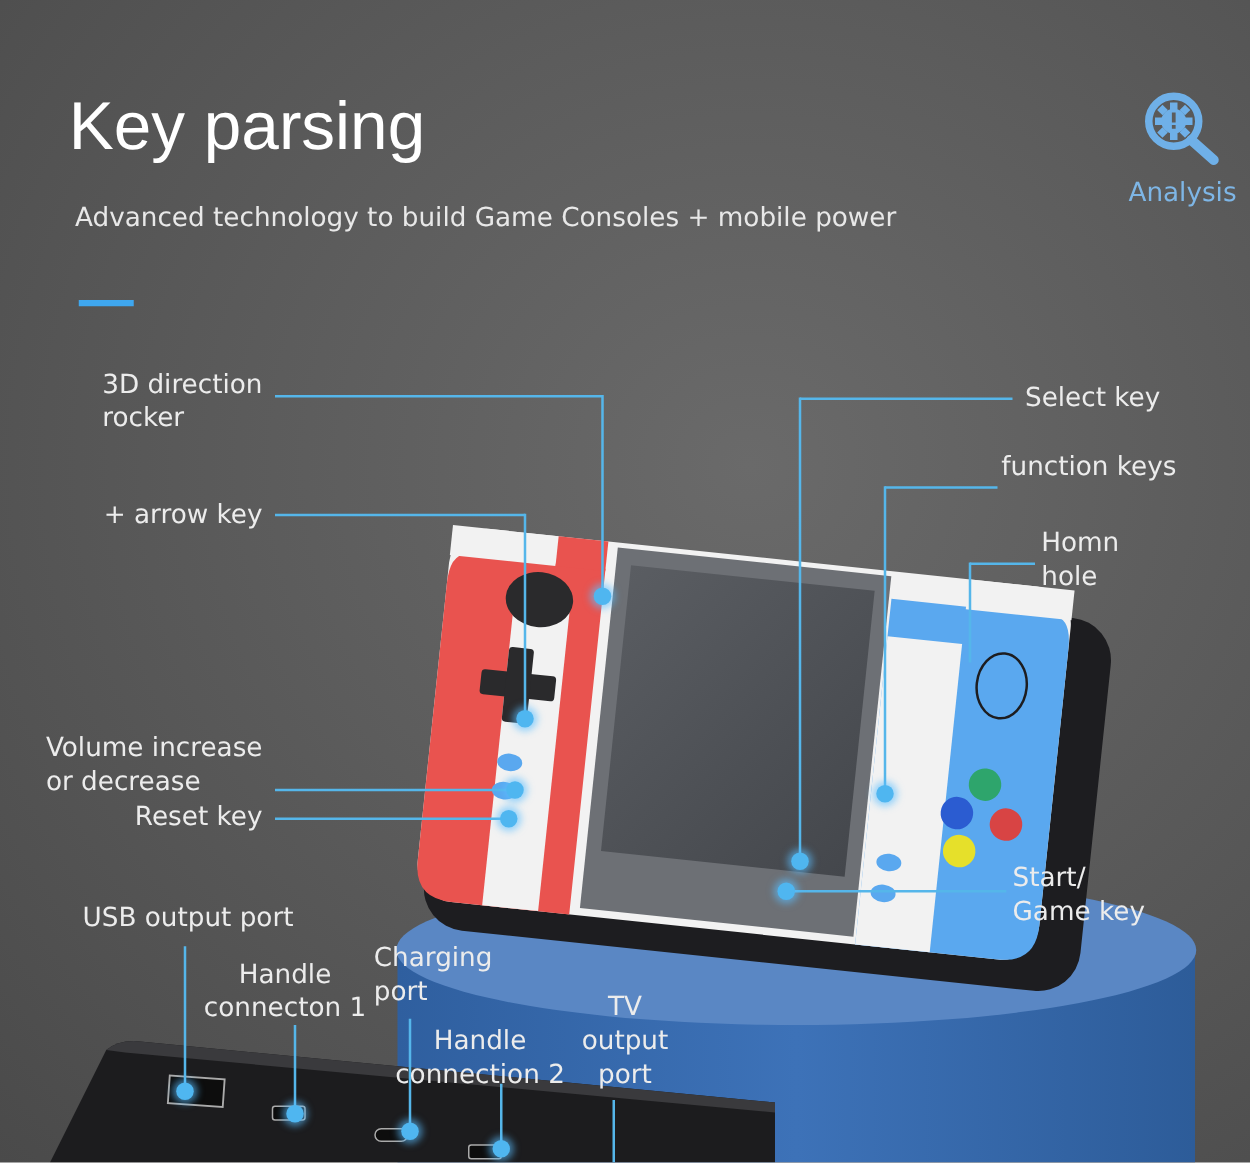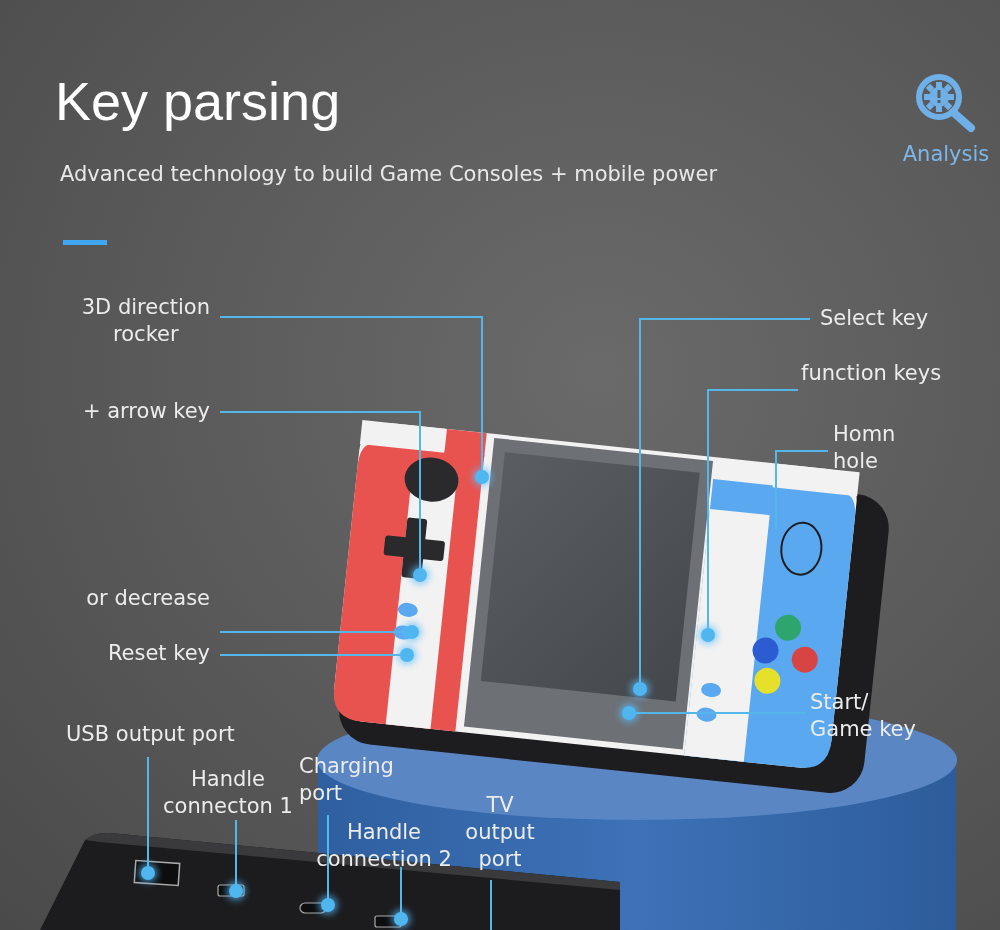--- a/index.html
+++ b/index.html
@@ -6,21 +6,21 @@
   body{width:1000px;height:930px;overflow:hidden;position:relative;
     background:radial-gradient(ellipse at 60% 40%, #6a6a6a 0%, #5c5c5c 45%, #4a4a4a 100%);
     font-family:"DejaVu Sans","Liberation Sans",sans-serif;color:#ececec;}
   .abs{position:absolute;}
   .title{left:55px;top:70px;font-family:"Liberation Sans",sans-serif;font-size:54px;color:#fff;white-space:nowrap;}
   .subtitle{left:60px;top:162px;font-size:21px;color:#e8e8e8;white-space:nowrap;text-align:center;}
   .accent-bar{left:63px;top:240px;width:44px;height:5px;background:#3fa7ef;}
   .analysis{left:858px;top:70px;width:90px;text-align:center;margin-left:43px;}
   .analysis .lbl{font-size:21px;color:#7eb6e6;margin-top:2px;}
   .label{font-size:21px;line-height:27px;color:#ececec;white-space:nowrap;}
-  .r{text-align:center;}
+  .r{text-align:left;}
   .c{text-align:center;}
   .line{position:absolute;background:#55b6ea;}
   .dot{position:absolute;width:14px;height:14px;border-radius:50%;background:#4fb6f0;box-shadow:0 0 6px 3px rgba(90,190,255,.6);}
 </style>
 </head>
 <body>
 
 <div class="abs title">Key parsing</div>
 <div class="abs subtitle">Advanced technology to build Game Consoles + mobile power</div>
 <div class="abs accent-bar"></div>
@@ -148,20 +148,21 @@
   <div class="dot" style="left:394px;top:912px"></div>
   <div class="line" style="left:490px;top:880px;width:2px;height:50px"></div>
 </div>
 
 <div class="abs label r" style="right:790px;top:294px">
   <div>3D direction</div>
   <div>rocker</div>
 </div>
 <div class="abs label r" style="right:790px;top:398px">+ arrow key</div>
 <div class="abs label r" style="right:790px;top:585px">
+  <div>Volume increase</div>
   <div>or decrease</div>
 </div>
 <div class="abs label r" style="right:790px;top:640px">Reset key</div>
 
 <div class="abs label" style="left:820px;top:305px">Select key</div>
 <div class="abs label" style="left:801px;top:360px">
   <div>function keys</div>
 </div>
 <div class="abs label" style="left:833px;top:421px">
   <div>Homn</div>

